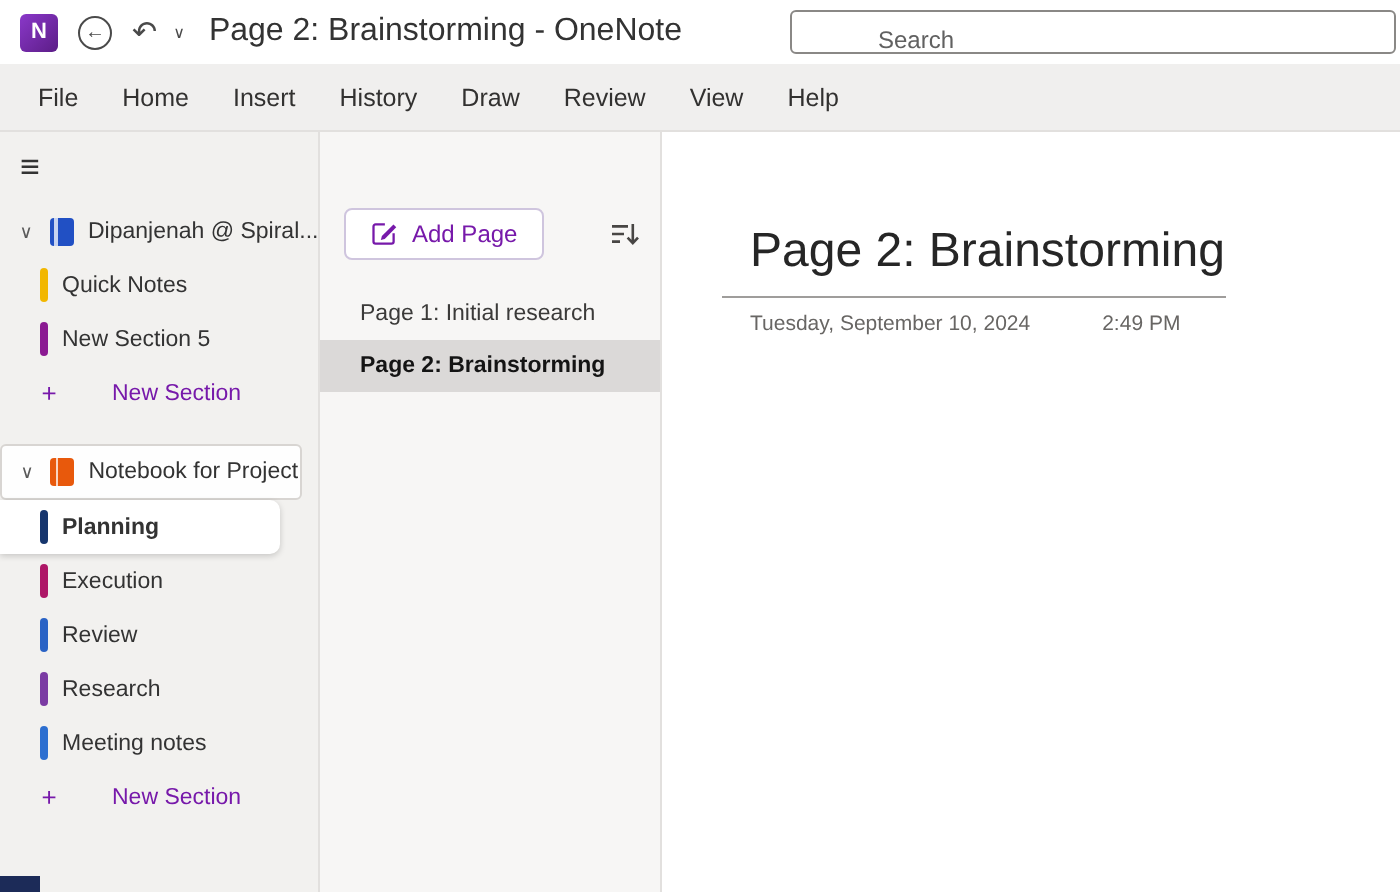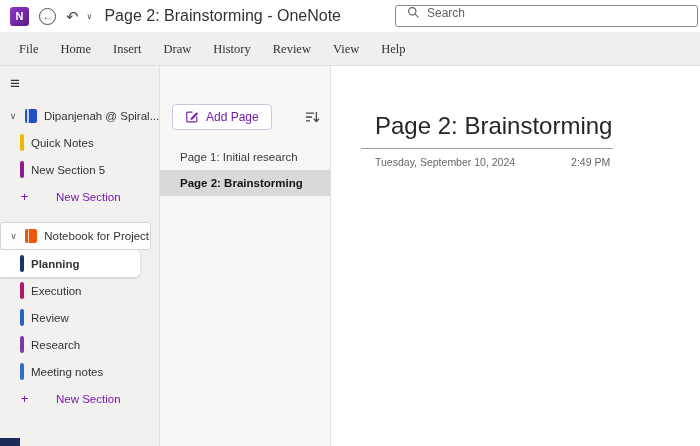--- a/index.html
+++ b/index.html
@@ -10,28 +10,28 @@
   .titlebar { height:32px; background:#fff; display:flex; align-items:center; padding-left:10px; position:relative; }
   .app-icon { width:19px; height:19px; border-radius:3px; background:linear-gradient(135deg,#8a38c9,#5c1d87);
               color:#fff; font-size:11px; font-weight:bold; display:flex; align-items:center; justify-content:center; }
   .tb-btn { margin-left:10px; color:#4a4a4a; display:flex; align-items:center; justify-content:center; }
   .back-circle { width:17px; height:17px; border:1.3px solid #4a4a4a; border-radius:50%; font-size:10px;
                  display:flex; align-items:center; justify-content:center; }
   .undo-glyph { font-size:15px; line-height:15px; }
   .tb-chevron { font-size:8px; margin-left:8px; }
   .tb-title { font-size:16px; color:#333; margin-left:12px; white-space:nowrap; }
   .searchbox { position:absolute; left:395px; top:5px; width:303px; height:22px; background:#fff;
-               border:1px solid #8a8886; border-radius:3px; display:flex; align-items:flex-start; padding-left:11px; gap:7px; }
+               border:1px solid #8a8886; border-radius:3px; display:flex; align-items:center; padding-left:25px; gap:7px;flex-direction:column; }
   .searchbox input { border:none; outline:none; font-size:12px; color:#444; width:240px; background:transparent;
                      font-family:"Liberation Sans", sans-serif; }
   .searchbox input::placeholder { color:#616161; }
 
   
   .menubar { height:34px; background:#f0efee; border-bottom:1px solid #e2e0de; display:flex; align-items:center; padding-left:8px; }
-  .menu-item { font-size:12.5px; color:#323130; padding:0 11px; line-height:34px; cursor:default;font-family:Liberation Serif, serif; }
+  .menu-item { font-size:12.5px; color:#323130; padding:0 11px; line-height:34px; cursor:default; }
 
   
   .main { display:flex; height:380px; }
 
   .sidebar { width:160px; background:#f2f1ef; border-right:1px solid #e2e0de; padding-top:6px; }
   .hamburger { font-size:17px; color:#333; padding:2px 0 8px 10px; width:30px; }
   .side-row { height:27px; display:flex; align-items:center; font-size:11.5px; color:#333; gap:7px; padding-left:8px; }
   .side-label { white-space:nowrap; overflow:hidden; }
   .nb-chevron { font-size:9px; color:#5a5a5a; width:10px; text-align:center; }
   .nb-icon { width:12px; height:14px; border-radius:2px; position:relative; flex:none; }
@@ -50,21 +50,21 @@
   .add-page-btn { display:flex; align-items:center; gap:7px; background:#fff; border:1px solid #cfc5de; border-radius:4px;
                   height:26px; padding:0 12px; color:#7719aa; font-size:12px; cursor:pointer;
                   font-family:"Liberation Sans", sans-serif; }
   .sort-btn { background:none; border:none; cursor:pointer; display:flex; align-items:center; }
   .page-row { height:26px; line-height:26px; padding-left:20px; font-size:11.5px; color:#3b3a39; white-space:nowrap; overflow:hidden; }
   .page-row.selected { background:#dbd9d8; font-weight:bold; color:#141414; }
 
   .content { flex:1; background:#fff; padding:46px 0 0 30px; }
   .title-block { width:252px; border-bottom:1px solid #9f9d9b; padding:0 0 8px 14px; }
   .page-title { font-size:24px; font-weight:300; color:#262626; white-space:nowrap; }
-  .meta-row { display:flex; gap:56px; font-size:10.5px; color:#686664; margin-top:7px; padding-left:14px; }
+  .meta-row { display:flex; gap:36px; font-size:10.5px; color:#686664; margin-top:7px; padding-left:14px; }
 
   .bottom-accent { position:absolute; left:0; bottom:0; width:20px; height:8px; background:#1c2b58; }
 </style>
 </head>
 <body>
 
 <div class="titlebar">
   <div class="app-icon">N</div>
   <div class="tb-btn">
     <span class="back-circle">←</span>
@@ -83,22 +83,22 @@
       <path d="M10 10l4 4" stroke="#605e5c" stroke-width="1.4"></path>
     </svg>
     <input type="text" placeholder="Search" style="">
   </div>
 </div>
 
 <div class="menubar">
   <span class="menu-item">File</span>
   <span class="menu-item">Home</span>
   <span class="menu-item">Insert</span>
+  <span class="menu-item">History</span>
   <span class="menu-item">Draw</span>
-  <span class="menu-item">History</span>
   <span class="menu-item">Review</span>
   <span class="menu-item">View</span>
   <span class="menu-item">Help</span>
 </div>
 
 <div class="main">
 
   <div class="sidebar">
     <div class="hamburger">≡</div>
 

